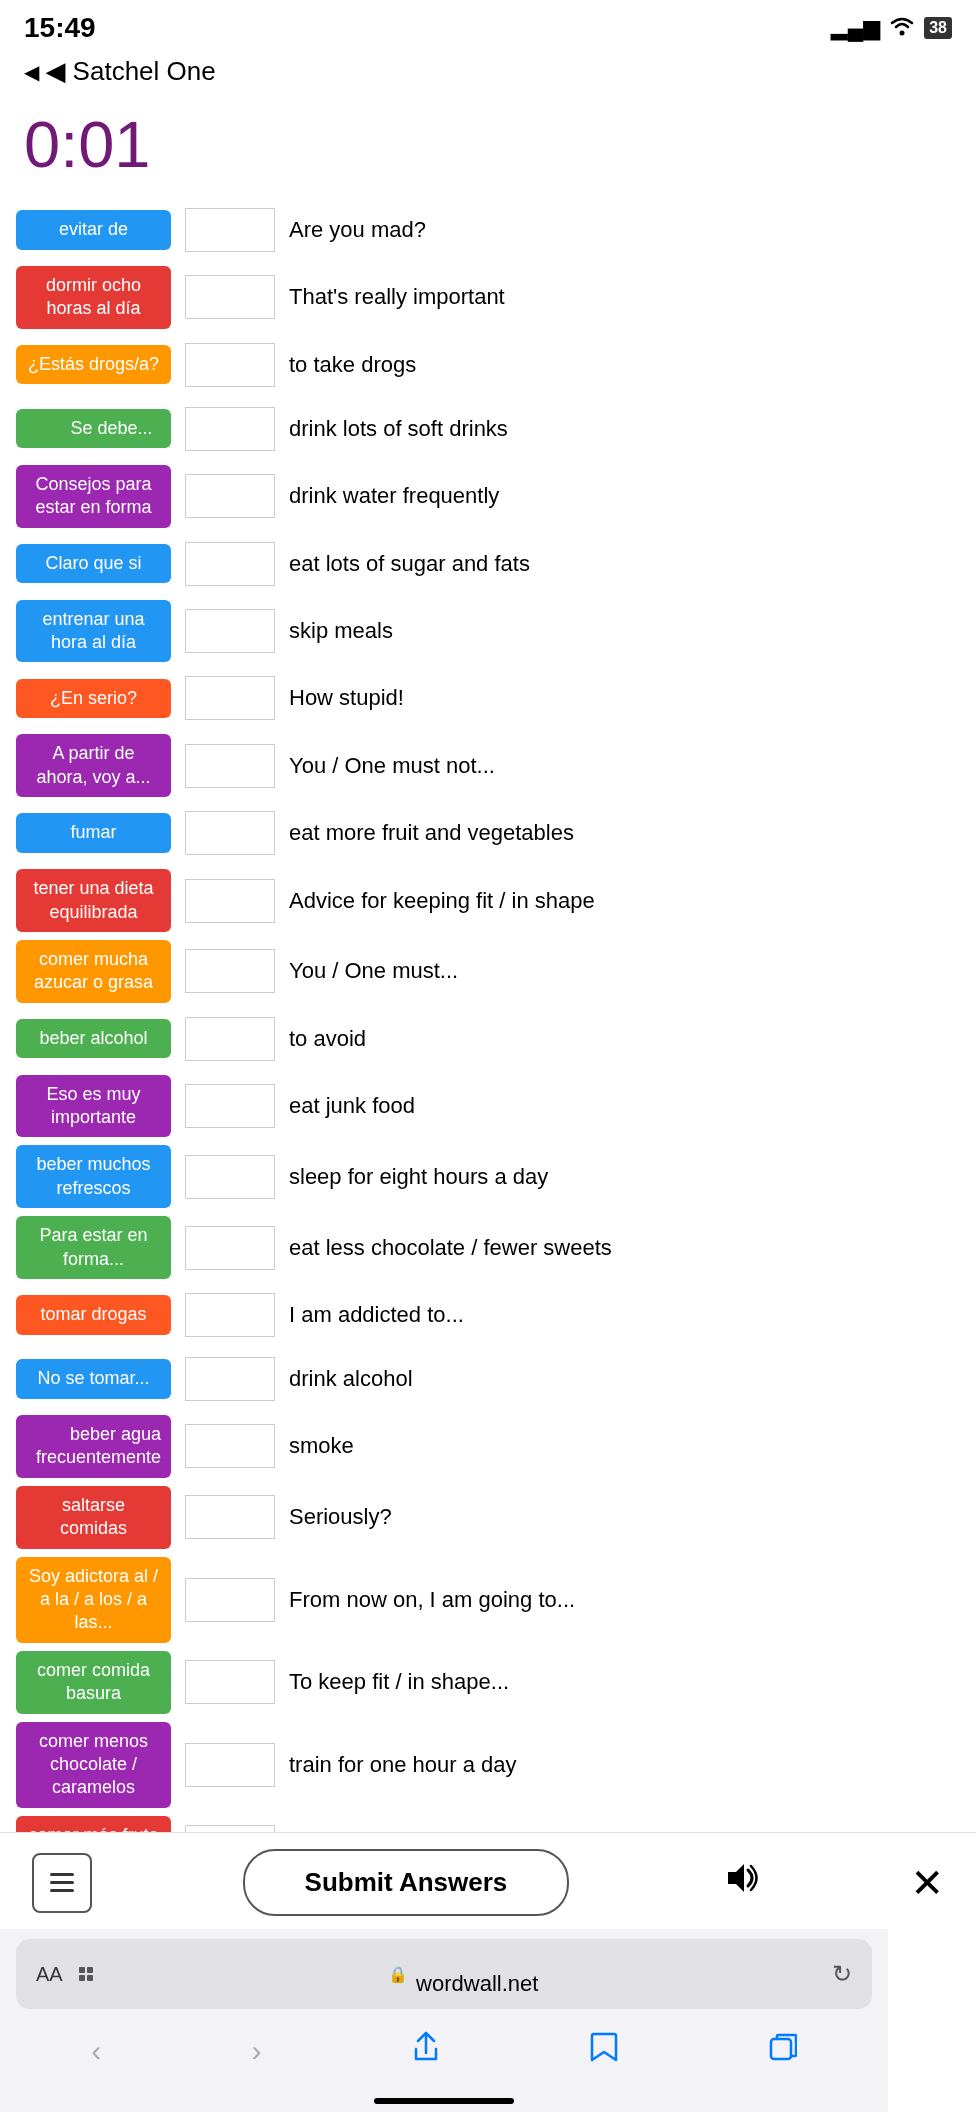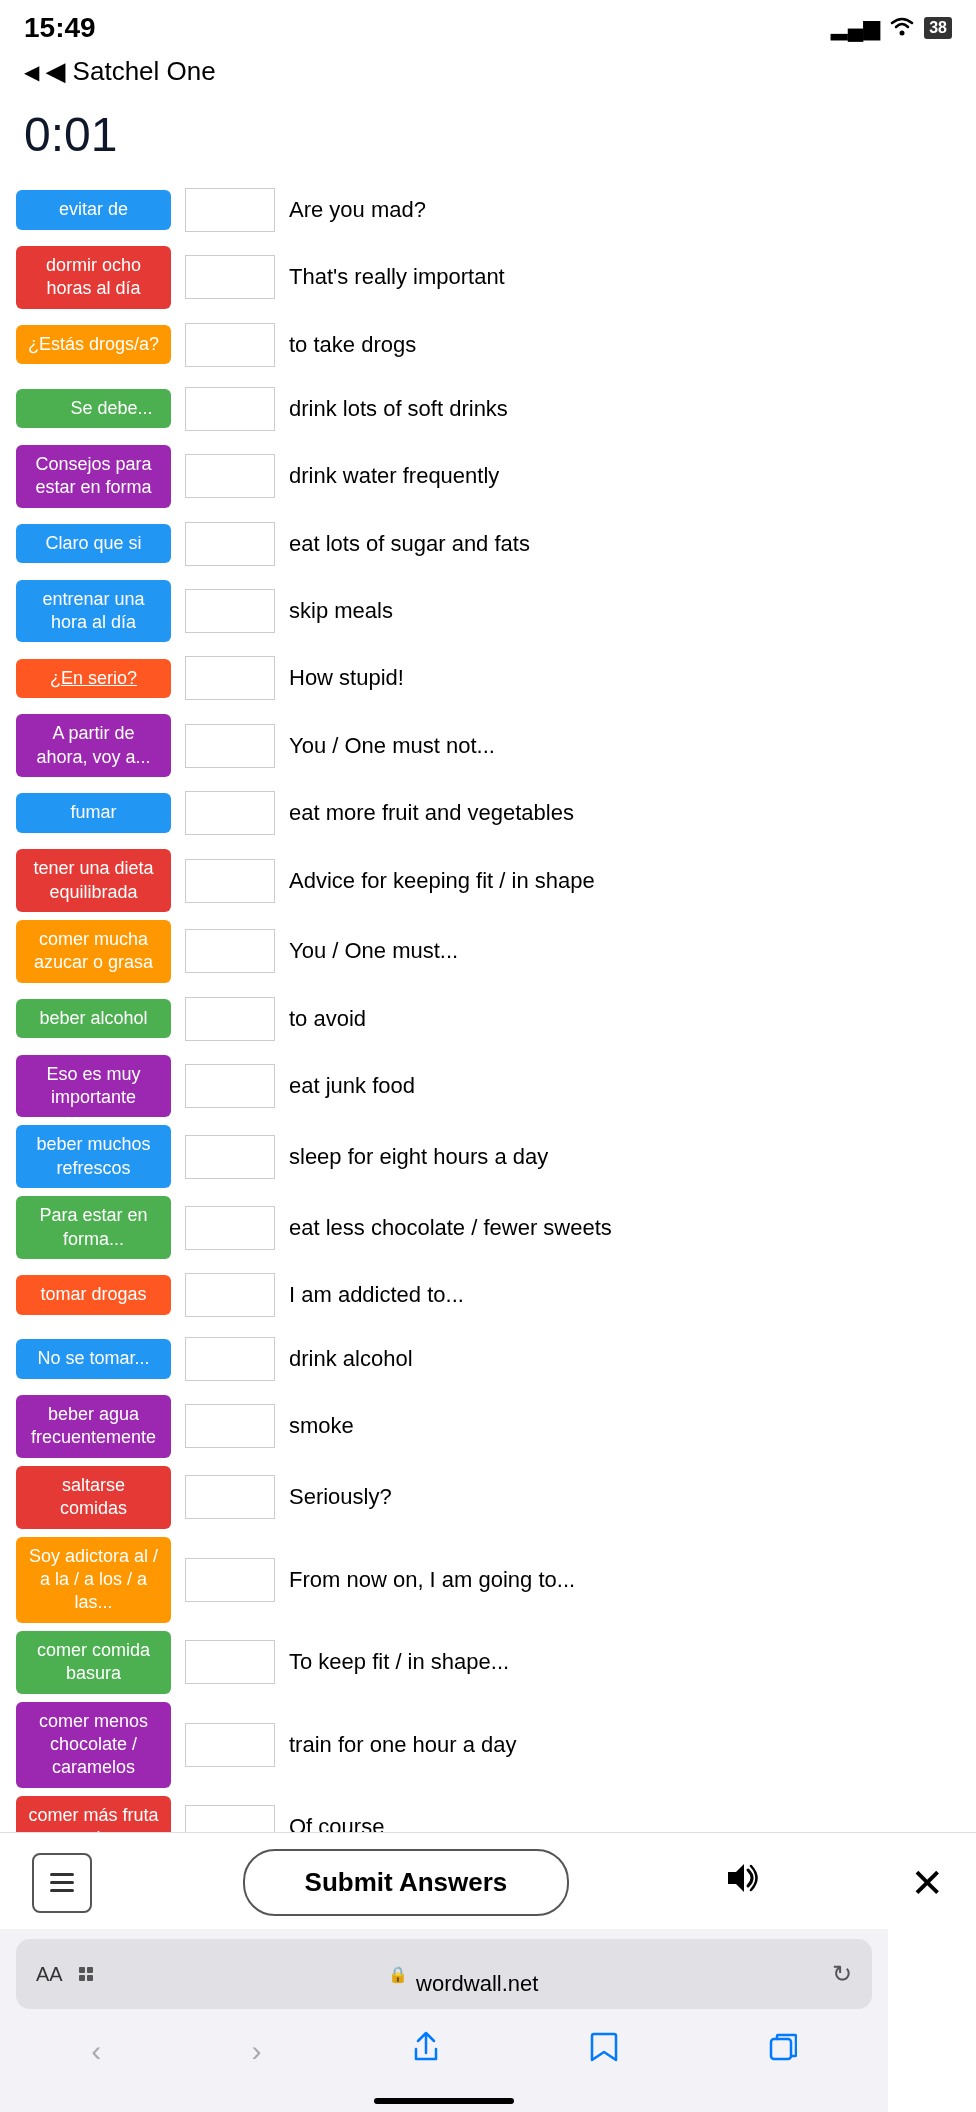--- a/index.html
+++ b/index.html
@@ -53,23 +53,23 @@
       align-items: center;
       gap: 6px;
     }
     .nav-back-arrow {
       font-size: 20px;
     }
 
     
     .timer {
       padding: 12px 24px 20px 24px;
-      font-size: 48px;
+      font-size: 65px;
       font-weight: 300;
-      color: #0f172a;
+      color: #701a75;
     }
 
     
     .content {
       padding: 0 16px 20px 16px;
     }
 
     
     .match-row {
       display: flex;
@@ -297,21 +297,21 @@
         <button class="label-btn" style="background-color: rgb(33, 150, 243);">Claro que si</button>
         <div class="answer-box"></div>
         <span class="match-text">eat lots of sugar and fats</span>
       </div>
       <div class="match-row">
         <button class="label-btn" style="background-color: rgb(33, 150, 243);">entrenar una hora al día</button>
         <div class="answer-box"></div>
         <span class="match-text">skip meals</span>
       </div>
       <div class="match-row">
-        <button class="label-btn" style="background-color: rgb(255, 87, 34); text-decoration: underline;">¿En serio?</button>
+        <button class="label-btn" style="background-color: rgb(255, 87, 34);">¿En serio?</button>
         <div class="answer-box"></div>
         <span class="match-text">How stupid!</span>
       </div>
       <div class="match-row">
         <button class="label-btn" style="background-color: rgb(156, 39, 176);">A partir de ahora, voy a...</button>
         <div class="answer-box"></div>
         <span class="match-text">You / One must not...</span>
       </div>
       <div class="match-row">
         <button class="label-btn" style="background-color: rgb(33, 150, 243);">fumar</button>
@@ -352,21 +352,21 @@
         <button class="label-btn" style="background-color: rgb(255, 87, 34);">tomar drogas</button>
         <div class="answer-box"></div>
         <span class="match-text">I am addicted to...</span>
       </div>
       <div class="match-row">
         <button class="label-btn" style="background-color: rgb(33, 150, 243);">No se tomar...</button>
         <div class="answer-box"></div>
         <span class="match-text">drink alcohol</span>
       </div>
       <div class="match-row">
-        <button class="label-btn" style="background-color: rgb(156, 39, 176);">beber agua frecuentemente</button>
+        <button class="label-btn" style="background-color: rgb(156, 39, 176); text-align: right;">beber agua frecuentemente</button>
         <div class="answer-box"></div>
         <span class="match-text">smoke</span>
       </div>
       <div class="match-row">
         <button class="label-btn" style="background-color: rgb(229, 57, 53);">saltarse comidas</button>
         <div class="answer-box"></div>
         <span class="match-text">Seriously?</span>
       </div>
       <div class="match-row">
         <button class="label-btn" style="background-color: rgb(255, 152, 0);">Soy adictora al / a la / a los / a las...</button>

